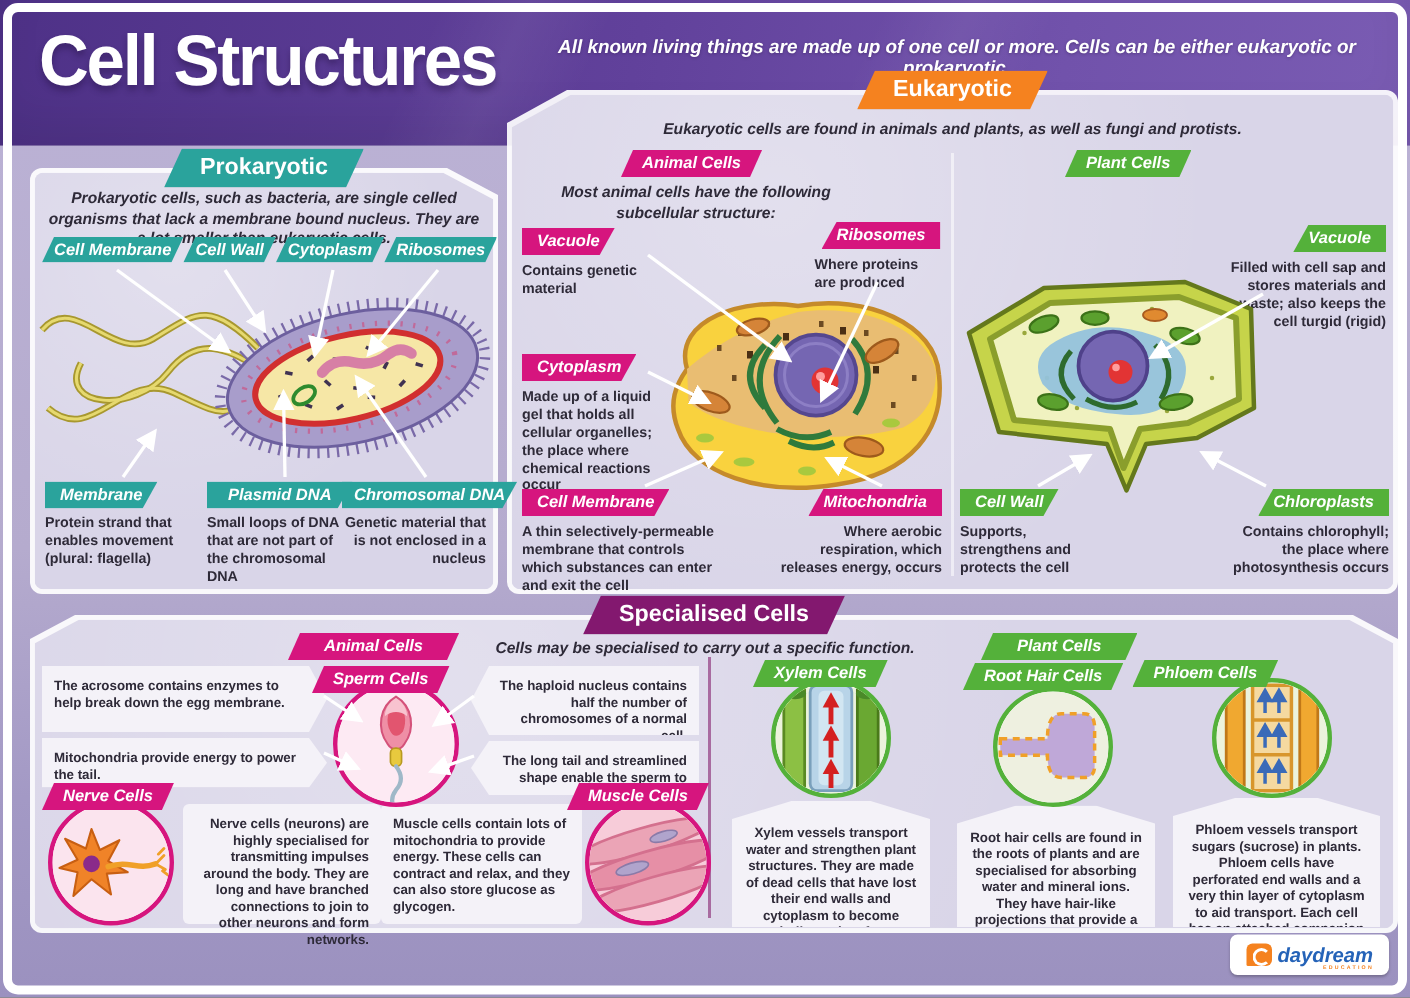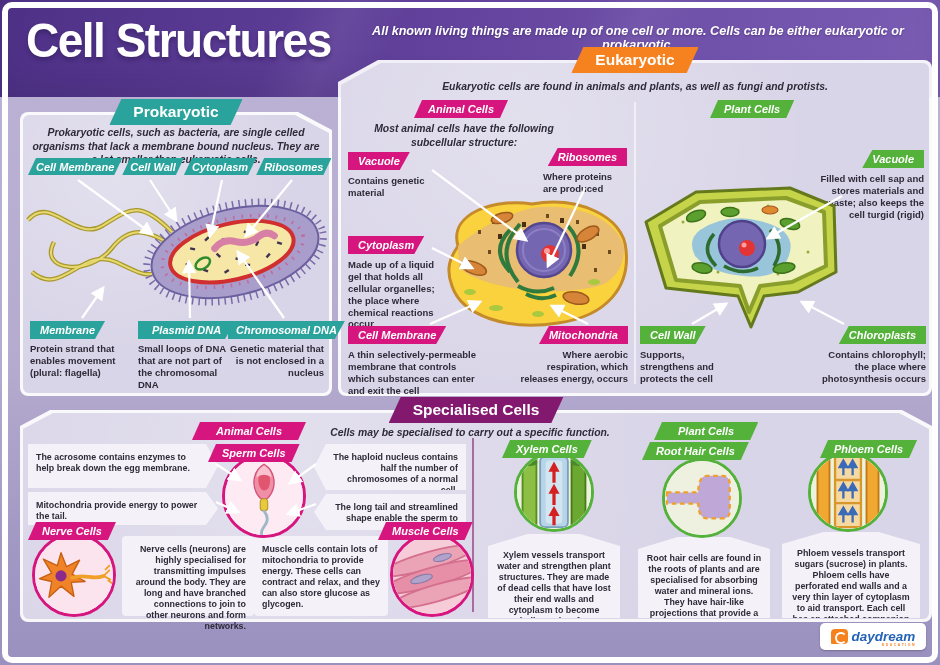--- a/index.html
+++ b/index.html
@@ -335,21 +335,21 @@
     <span class="tag green" style="left:622px;top:20px;margin-top:12px;">Root Hair Cells</span>
     <div class="circle greenb" style="left:642px;top:48px;width:80px;height:80px;">
       <svg viewBox="0 0 80 80">
         <rect width="80" height="80" fill="#eef0e0"></rect>
         <path d="M2,34 L36,34 Q36,16 46,16 L62,16 Q70,16 70,26 L70,54 Q70,62 62,62 L46,62 Q36,62 36,46 L2,46 Z" fill="#bfa8d8"></path>
         <path d="M2,34 L36,34 Q36,16 46,16 L62,16 Q70,16 70,26 L70,54 Q70,62 62,62 L46,62 Q36,62 36,46 L2,46 Z" fill="none" stroke="#f0a028" stroke-width="2.5" stroke-dasharray="5 4"></path>
       </svg>
     </div>
     <div class="sbox plantbox" style="left:618px;top:127px;width:132px;height:81px;">Root hair cells are found in the roots of plants and are specialised for absorbing water and mineral ions. They have hair-like projections that provide a large surface area for water absorption.</div>
 
-    <span class="tag green" style="left:800px;top:30px;">Phloem Cells</span>
+    <span class="tag green" style="left:735px;top:30px;">Phloem Cells</span>
     <div class="circle greenb" style="left:788px;top:42px;width:80px;height:80px;">
       <svg viewBox="0 0 80 80">
         <rect width="80" height="80" fill="#ecf3dc"></rect>
         <rect x="7" y="4" width="13" height="72" fill="#f0a830" stroke="#c07818" stroke-width="2"></rect>
         <rect x="60" y="4" width="13" height="72" fill="#f0a830" stroke="#c07818" stroke-width="2"></rect>
         <rect x="26" y="2" width="28" height="76" fill="#f5d9a0" stroke="#d8962c" stroke-width="2.5"></rect>
         <line x1="26" y1="27" x2="54" y2="27" stroke="#d8962c" stroke-width="2.5"></line>
         <line x1="26" y1="52" x2="54" y2="52" stroke="#d8962c" stroke-width="2.5"></line>
         <g stroke="#3a6ab8" stroke-width="2.5" fill="#3a6ab8">
           <line x1="35" y1="22" x2="35" y2="12"></line>

